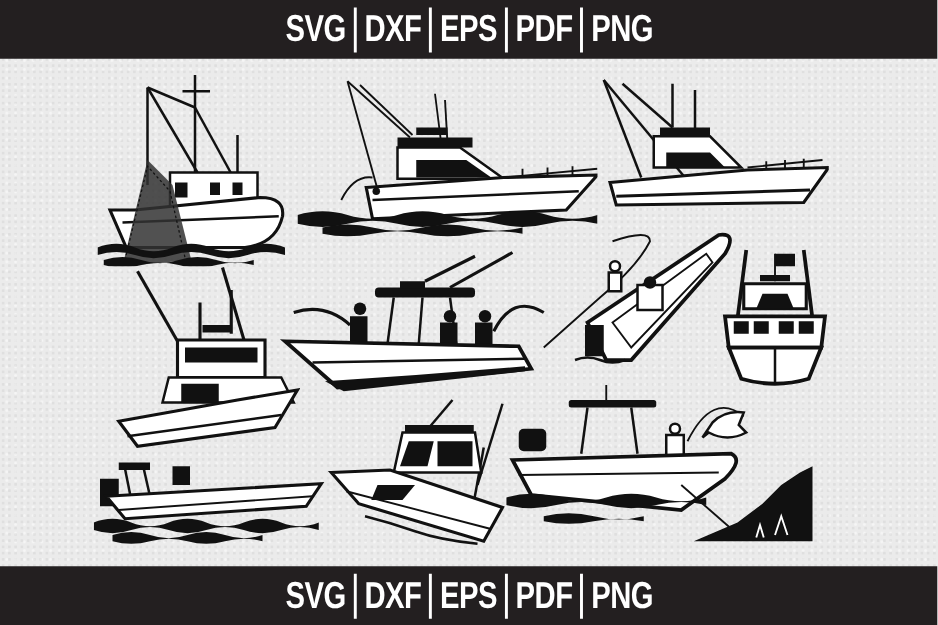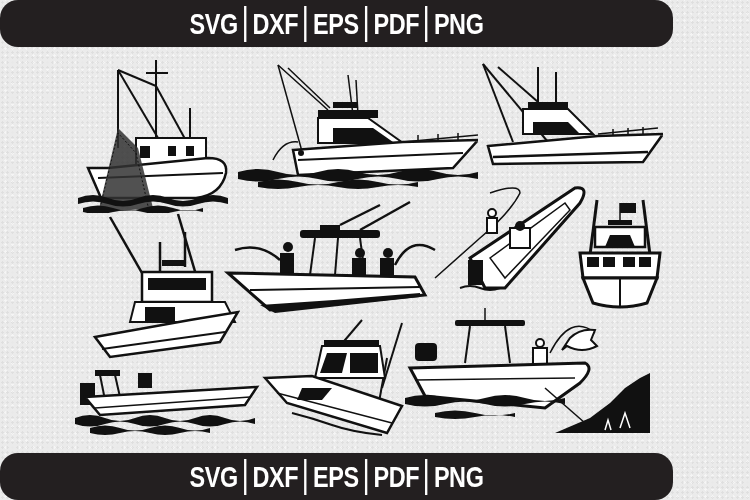--- a/index.html
+++ b/index.html
@@ -4,21 +4,21 @@
 <style>
   html,body{margin:0;padding:0;}
   body{width:750px;height:500px;overflow:hidden;position:relative;background:#ececec;font-family:"Liberation Sans",sans-serif;}
   .canvas{position:absolute;left:0;top:0;width:750px;height:500px;
     background-color:#ebebeb;
     background-image:
       radial-gradient(rgba(0,0,0,0.05) 1px, transparent 1.2px),
       radial-gradient(rgba(255,255,255,0.5) 1px, transparent 1.2px);
     background-size:5px 5px, 7px 7px;
     background-position:0 0, 2px 3px;}
-  .banner{position:absolute;left:0;width:673px;background:#231f20;display:flex;justify-content:center;align-items:center;border-radius:18px;}
+  .banner{position:absolute;left:0;width:750px;background:#231f20;display:flex;justify-content:center;align-items:center;}
   .banner.top{top:0;height:47px;}
   .banner.bottom{top:453px;height:47px;}
   .formats{display:flex;align-items:center;color:#fff;font-weight:bold;font-size:30px;letter-spacing:-0.5px;transform:scaleX(0.78);transform-origin:center;}
   .fmt{padding:0 6px;line-height:34px;}
   .sep{display:inline-block;width:3px;height:36px;background:#fff;margin:0 2px;}
   .boat{position:absolute;}
   svg{display:block;}
 </style>
 </head>
 <body>

